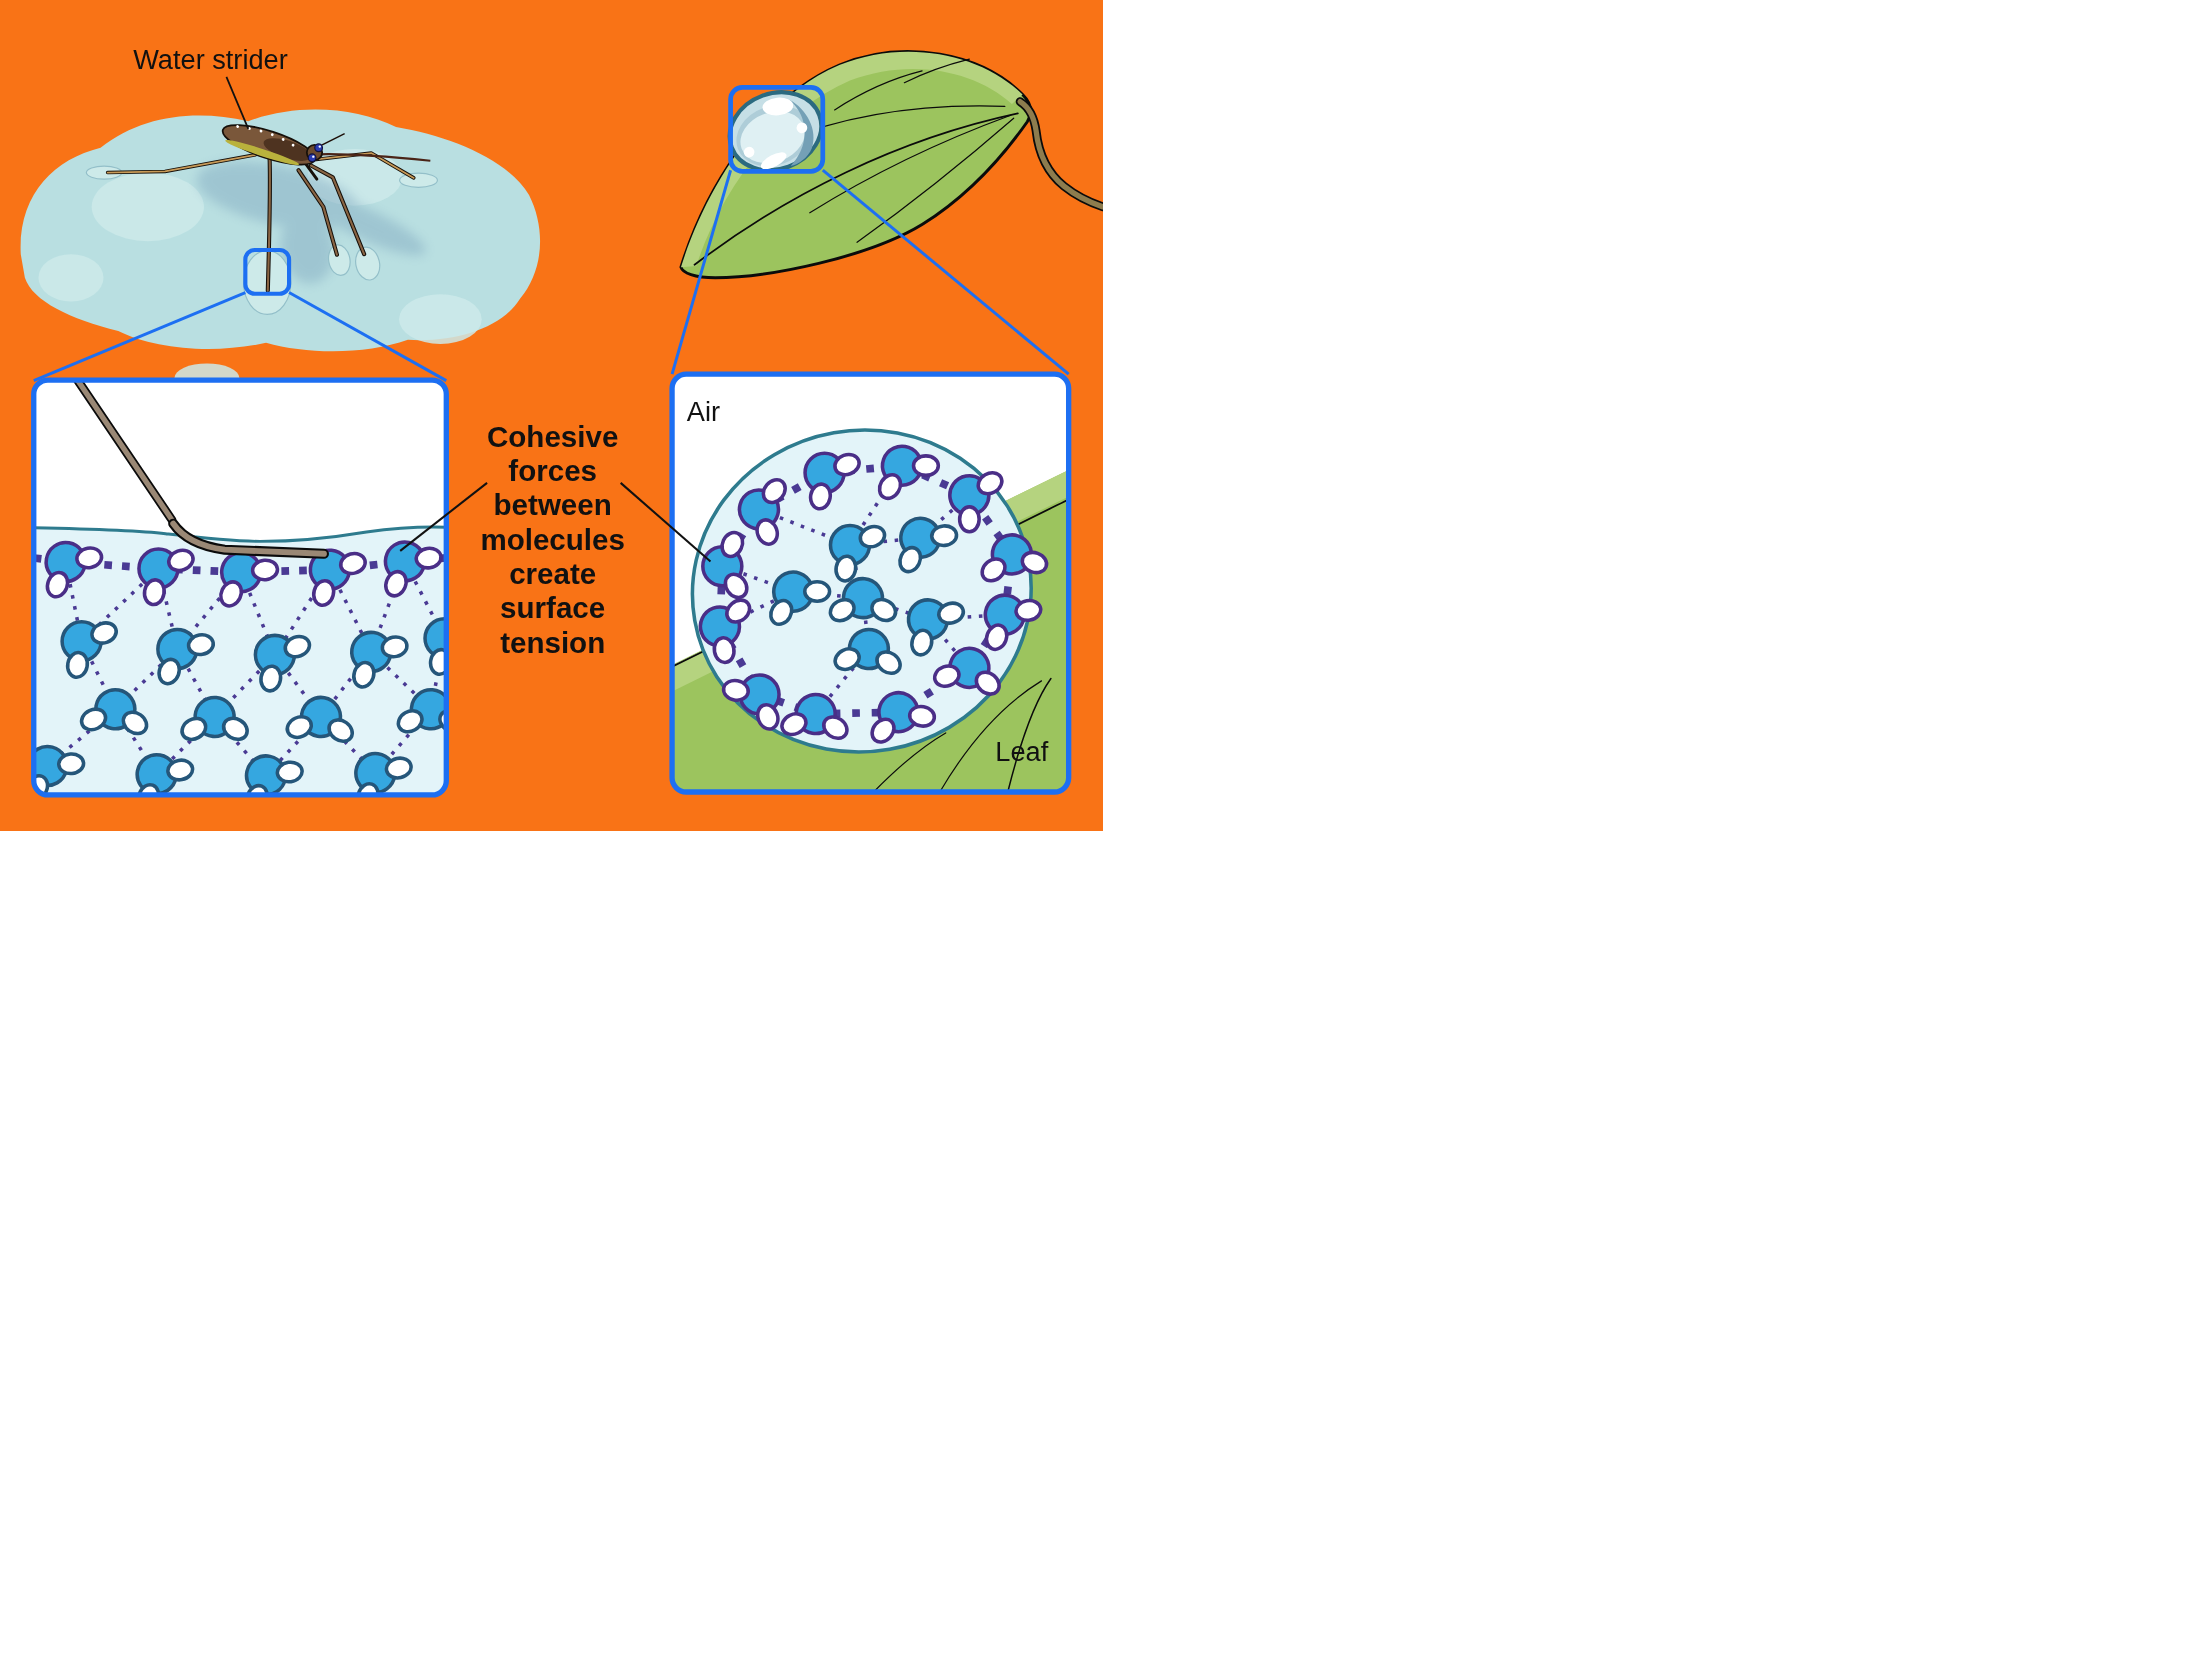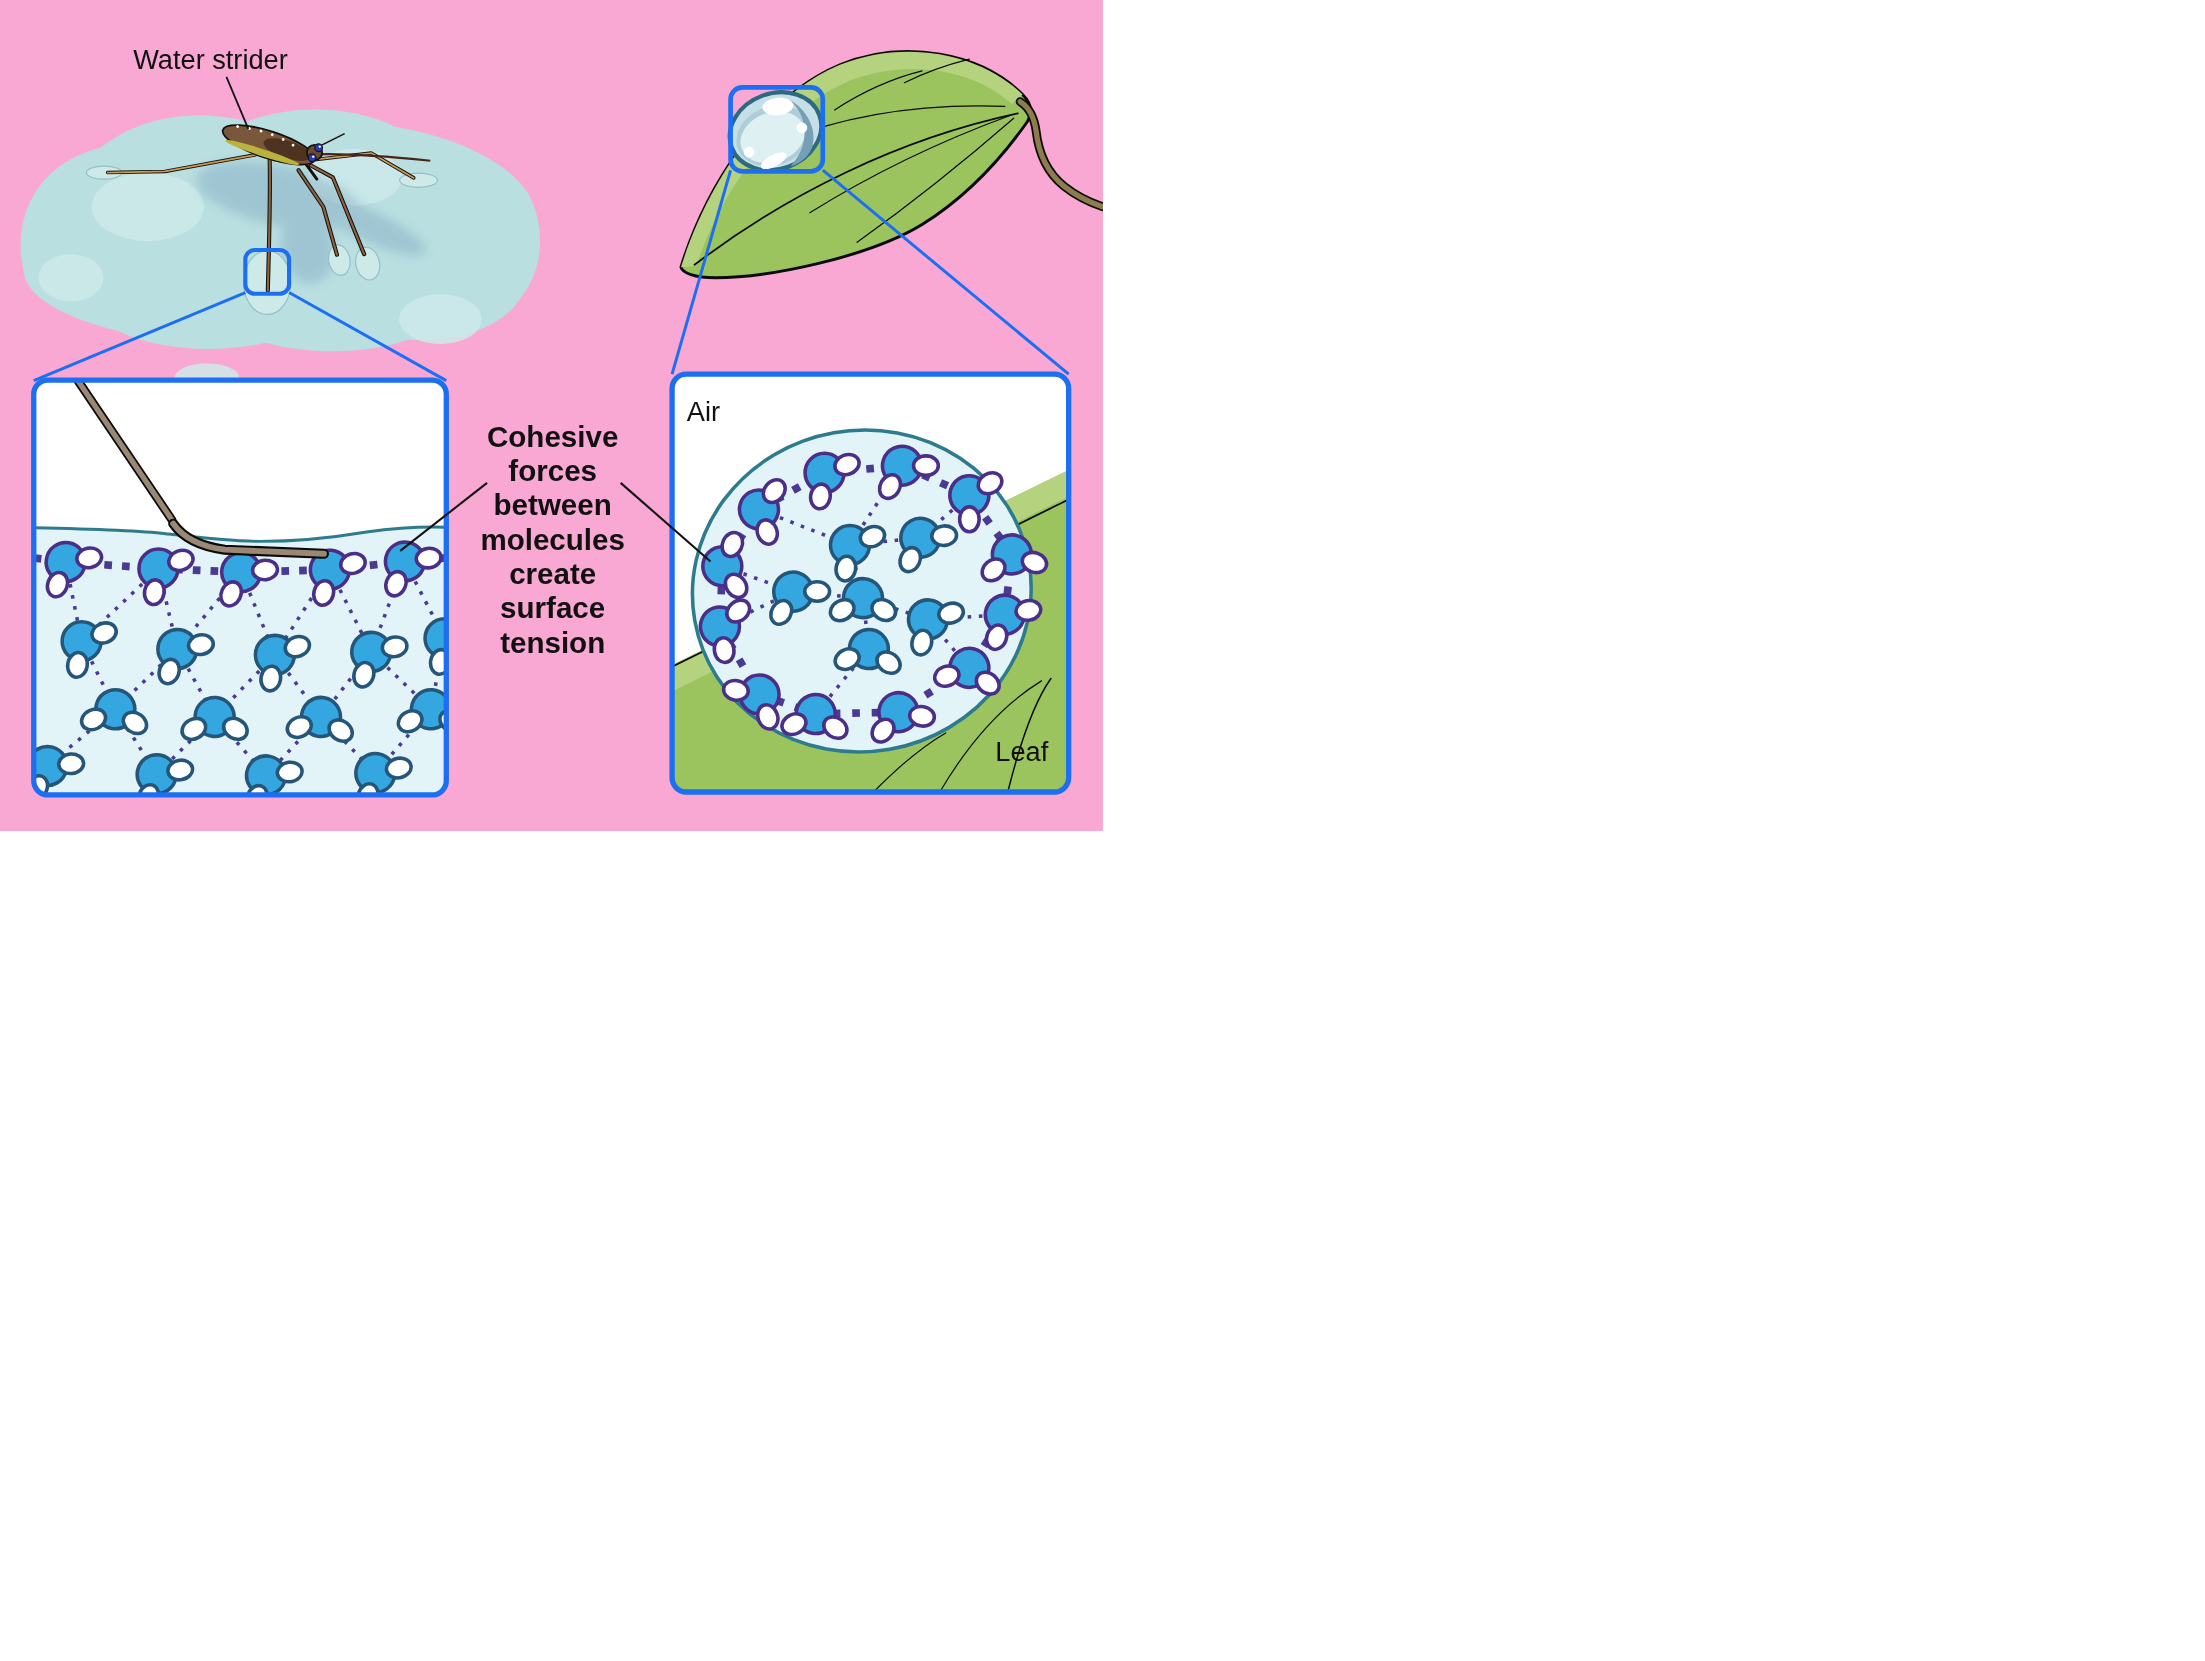--- a/index.html
+++ b/index.html
@@ -1,16 +1,16 @@
 <!DOCTYPE html>
 <html style="font-size:9.5px"><head>
 <meta charset="utf-8">
 <style>
   html,body{margin:0;padding:0;background:#ffffff;}
-  .canvas{position:relative;width:1103px;height:831px;background:#f9a8d4;overflow:hidden;
+  .canvas{position:relative;width:1103px;height:831px;background:#f97316;overflow:hidden;
           font-family:"Liberation Sans", sans-serif;}
   svg{display:block}
   text{fill:#111111;}
   .lbl-strider{font-size:46px;font-weight:500;}
   .lbl-caption{font-size:50px;font-weight:600;}
   .lbl-box{font-size:46px;font-weight:500;}
 </style>
 </head>
 <body>
 

